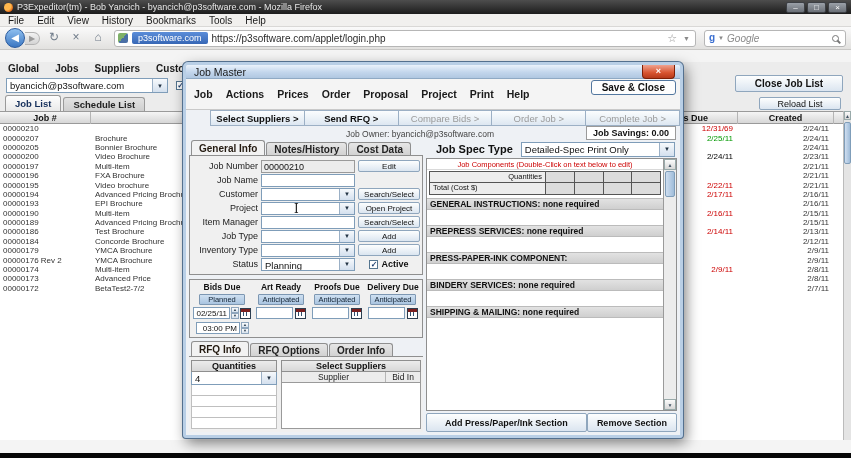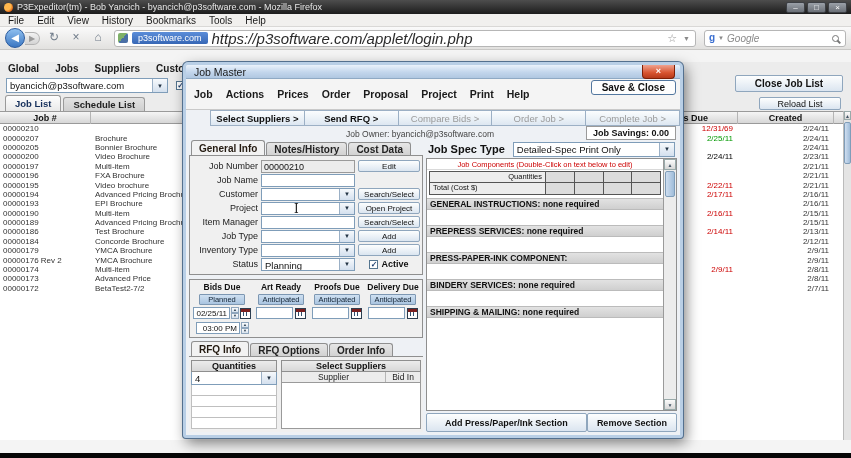--- a/index.html
+++ b/index.html
@@ -30,21 +30,21 @@
     border:1px solid #b3b3b3; border-left:none; border-radius:0 7px 7px 0;
     color:#9a9a9a; font-size:8px; line-height:12px; text-align:center; }
   .navico { width:16px; height:16px; margin-left:6px; color:#6e7a88; font-size:12px;
     line-height:15px; text-align:center; }
   .urlbar { position:relative; margin-left:8px; width:582px; height:17px; background:#fff;
     border:1px solid #b6b6b6; border-radius:3px; display:flex; align-items:center; padding:0 3px; gap:4px; }
   .site-favicon { width:10px; height:10px; border-radius:2px;
     background:linear-gradient(135deg,#7fb069 50%,#4a6fa5 50%); }
   .identity-chip { background:linear-gradient(#5b8dd9,#3767b5); color:#fff; font-size:9px;
     padding:1px 6px; border-radius:2px; white-space:nowrap; }
-  .url-text { flex:1; font-size:15px; color:#2b2b2b; white-space:nowrap; overflow:hidden;font-style:italic; }
+  .url-text { flex:1; font-size:10px; color:#2b2b2b; white-space:nowrap; overflow:hidden; }
   .star { color:#9a9a9a; font-size:11px; }
   .url-dd { color:#8a8a8a; font-size:7px; padding:0 2px; }
   .searchbox { margin-left:8px; width:142px; height:17px; background:#fff; border:1px solid #b6b6b6;
     border-radius:3px; display:flex; align-items:center; padding:0 4px; gap:3px; }
   .g-ico { font-size:10px; font-weight:bold; color:#3b6fd1; line-height:10px; }
   .search-dd { color:#8a8a8a; font-size:6px; }
   .search-text { flex:1; font-size:10px; color:#8a8a8a; font-style:italic; }
   .mag { width:7px; height:7px; border:1.5px solid #777; border-radius:50%; position:relative; margin-right:2px;}
   .mag::after { content:''; position:absolute; width:4px; height:1.5px; background:#777;
     transform:rotate(45deg); right:-3px; bottom:-2px; }
@@ -180,21 +180,21 @@
   .qcombo { height:13px; border-top:none; }
   .qrow { height:11px; background:#fff; border:1px solid #bfbfbf; border-top:none; }
   .scol { flex:1; display:flex; flex-direction:column; }
   .subhdr { height:11px; display:flex; background:#ececec; border:1px solid #9a9a9a; border-top:none;
     font-size:8.5px; color:#222; }
   .subhdr .s1 { flex:1; text-align:center; border-right:1px solid #b5b5b5; line-height:10px; }
   .subhdr .s2 { width:34px; text-align:center; line-height:10px; }
   .swhite { flex:1; background:#fff; border:1px solid #9a9a9a; border-top:none; }
 
   .specrow { height:18px; display:flex; align-items:center; gap:8px; padding:1px 2px; }
-  .spectype-label { font-size:11px; font-weight:bold; color:#111; }
+  .spectype-label { font-size:11px; font-weight:bold; color:#111;margin-left:8px; }
   .speccombo { flex:1; height:15px; }
   .speccombo .val { font-size:9.5px; }
   .speccont { flex:1; border:1px solid #8f8f8f; background:#fff; position:relative; overflow:hidden; }
   .specinner { position:absolute; left:0; top:0; right:13px; bottom:0; }
   .rednote { height:11px; font-size:7.5px; color:#cc0000; text-align:center; line-height:11px;
     border-bottom:1px solid #d9d9d9; }
   .comptable { margin:1px 2px 3px; border:1px solid #555; }
   .comptable .trow { display:flex; height:11px; border-bottom:1px solid #555; }
   .comptable .trow:last-child { border-bottom:none; }
   .comptable .lcell { width:116px; font-size:7.5px; color:#111; border-right:1px solid #555;

